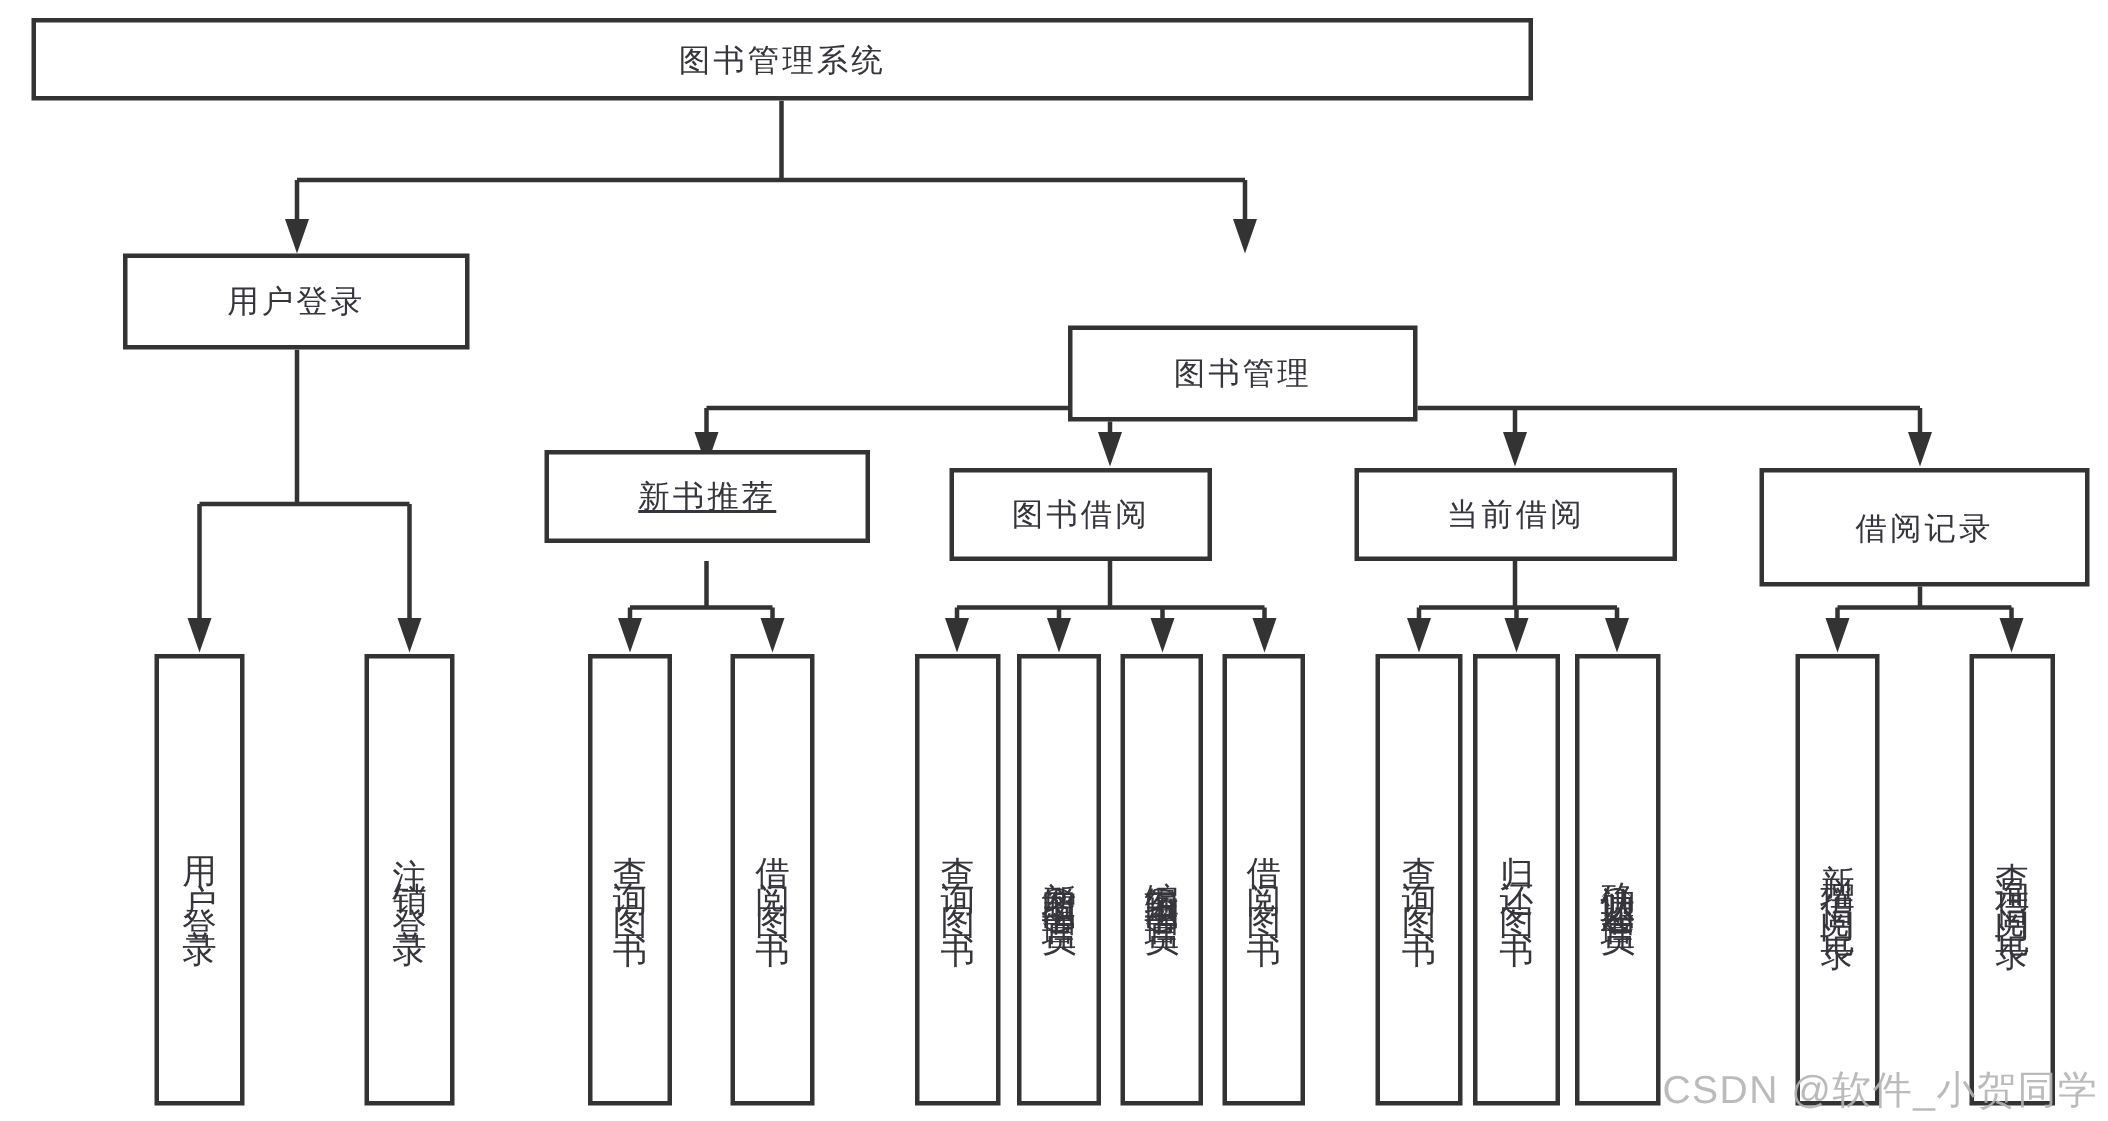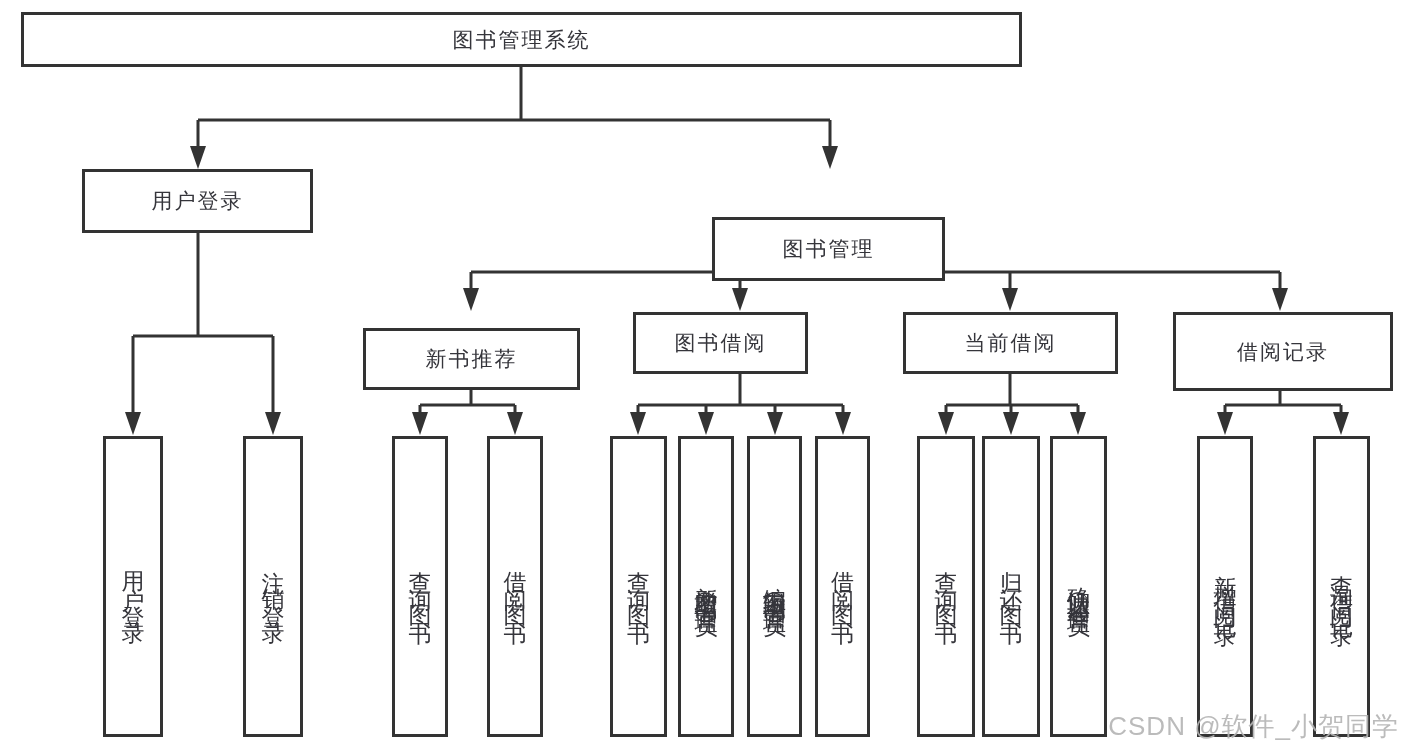--- a/index.html
+++ b/index.html
@@ -117,21 +117,21 @@
     <span>图书管理系统</span>
   </div>
 
   <div class="box hbox" style="left:82px; top:169px; width:231px; height:64px;">
     <span>用户登录</span>
   </div>
   <div class="box hbox" style="left:712px; top:169px; width:233px; height:64px;margin-top:48px;">
     <span>图书管理</span>
   </div>
 
-  <div class="box hbox" style="left:363px; top:328px; width:217px; height:62px;">
+  <div class="box hbox" style="left:363px; top:300px; width:217px; height:62px;text-decoration:underline;">
     <span>新书推荐</span>
   </div>
   <div class="box hbox" style="left:633px; top:312px; width:175px; height:62px;">
     <span>图书借阅</span>
   </div>
   <div class="box hbox" style="left:903px; top:312px; width:215px; height:62px;">
     <span>当前借阅</span>
   </div>
   <div class="box hbox" style="left:1173px; top:312px; width:220px; height:79px;">
     <span>借阅记录</span>

